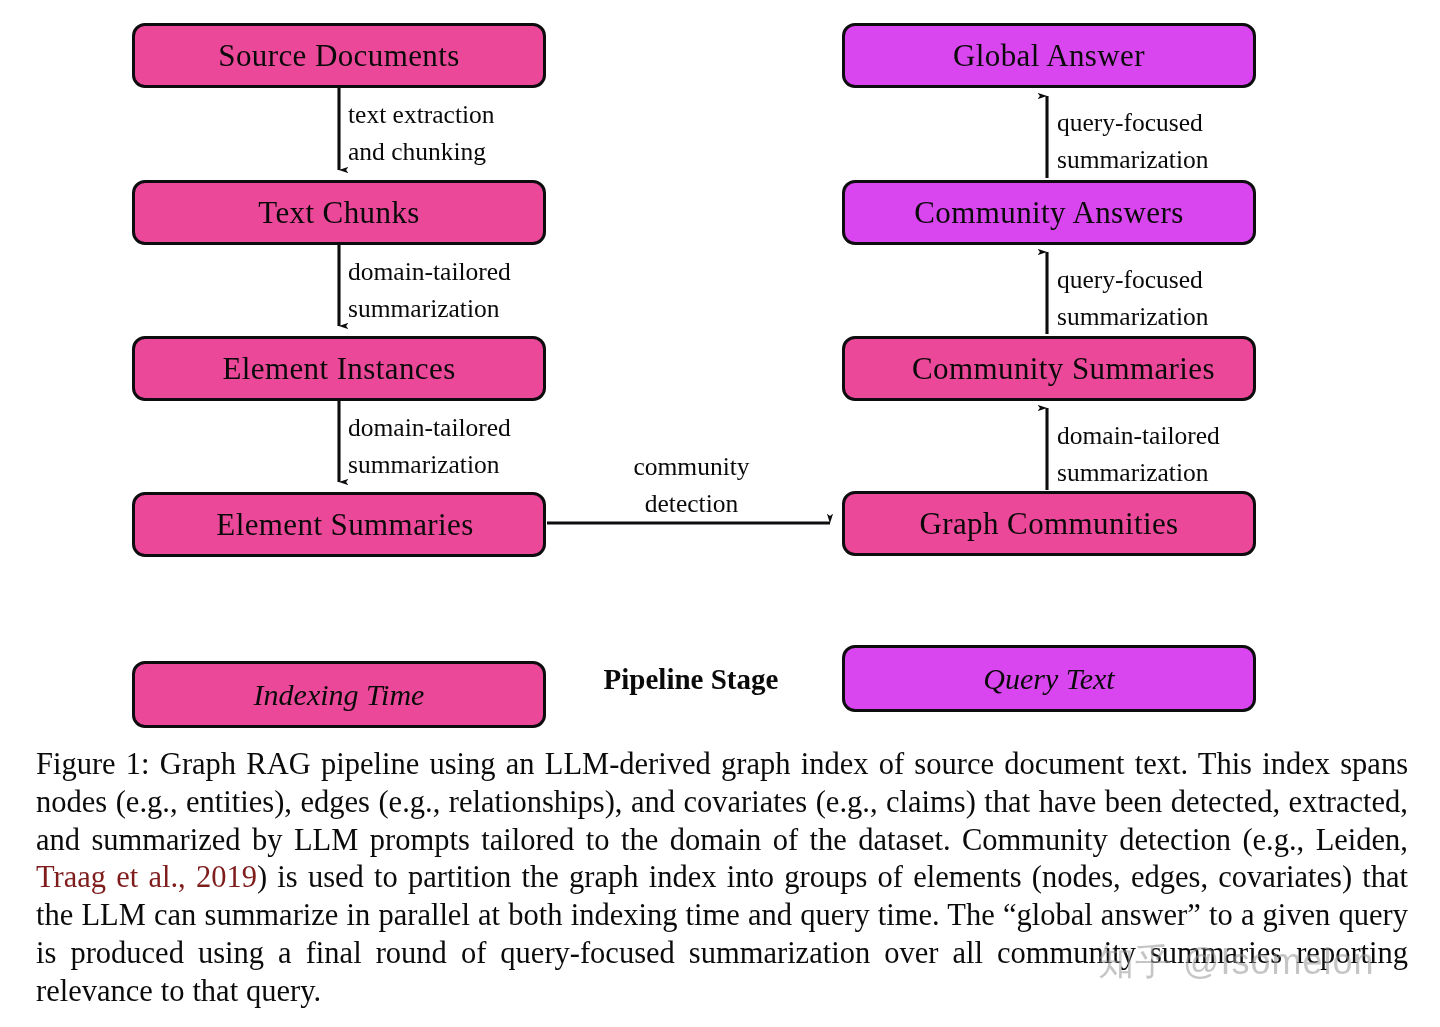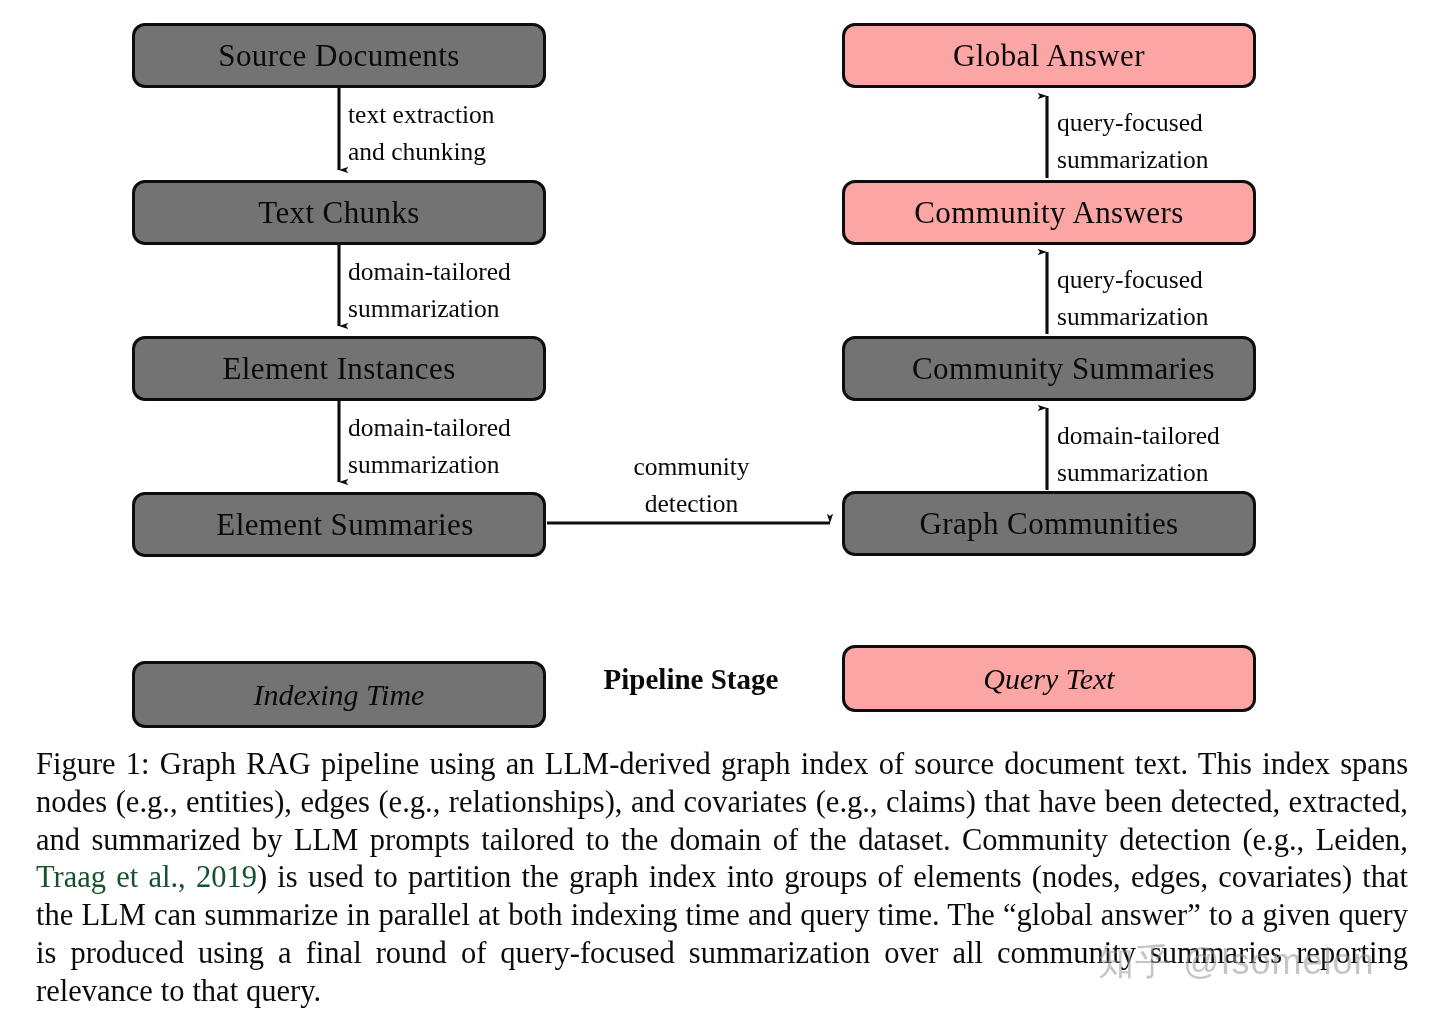--- a/index.html
+++ b/index.html
@@ -40,22 +40,22 @@
     display: flex;
     align-items: center;
     justify-content: center;
     font-family: "Liberation Serif", "DejaVu Serif", serif;
     font-size: 31px;
     line-height: 1;
     letter-spacing: 0.4px;
     color: #0a0a0a;
     white-space: nowrap;
   }
-  .fill-index { background: #737373; }
-  .fill-query { background: #fca5a5; }
+  .fill-index { background: #ec4899; }
+  .fill-query { background: #d946ef; }
 
   .legend-box {
     position: absolute;
     box-sizing: border-box;
     border: 3px solid #0d0d10;
     border-radius: 13px;
     display: flex;
     align-items: center;
     justify-content: center;
     font-family: "Liberation Serif", "DejaVu Serif", serif;
@@ -103,21 +103,21 @@
     top: 746px;
     width: 1372px;
     font-family: "Liberation Serif", "DejaVu Serif", serif;
     font-size: 30.5px;
     line-height: 37.8px;
     color: #0b0b0b;
     text-align: justify;
     text-align-last: left;
     word-spacing: 0.3px;
   }
-  #caption .cite-link { color: #14532d; }
+  #caption .cite-link { color: #7f1d1d; }
 
   
   #watermark {
     position: absolute;
     left: 1098px;
     top: 938px;
     font-family: "Liberation Sans", "DejaVu Sans", sans-serif;
     font-size: 36px;
     letter-spacing: 1px;
     color: rgba(150,150,150,0.55);

